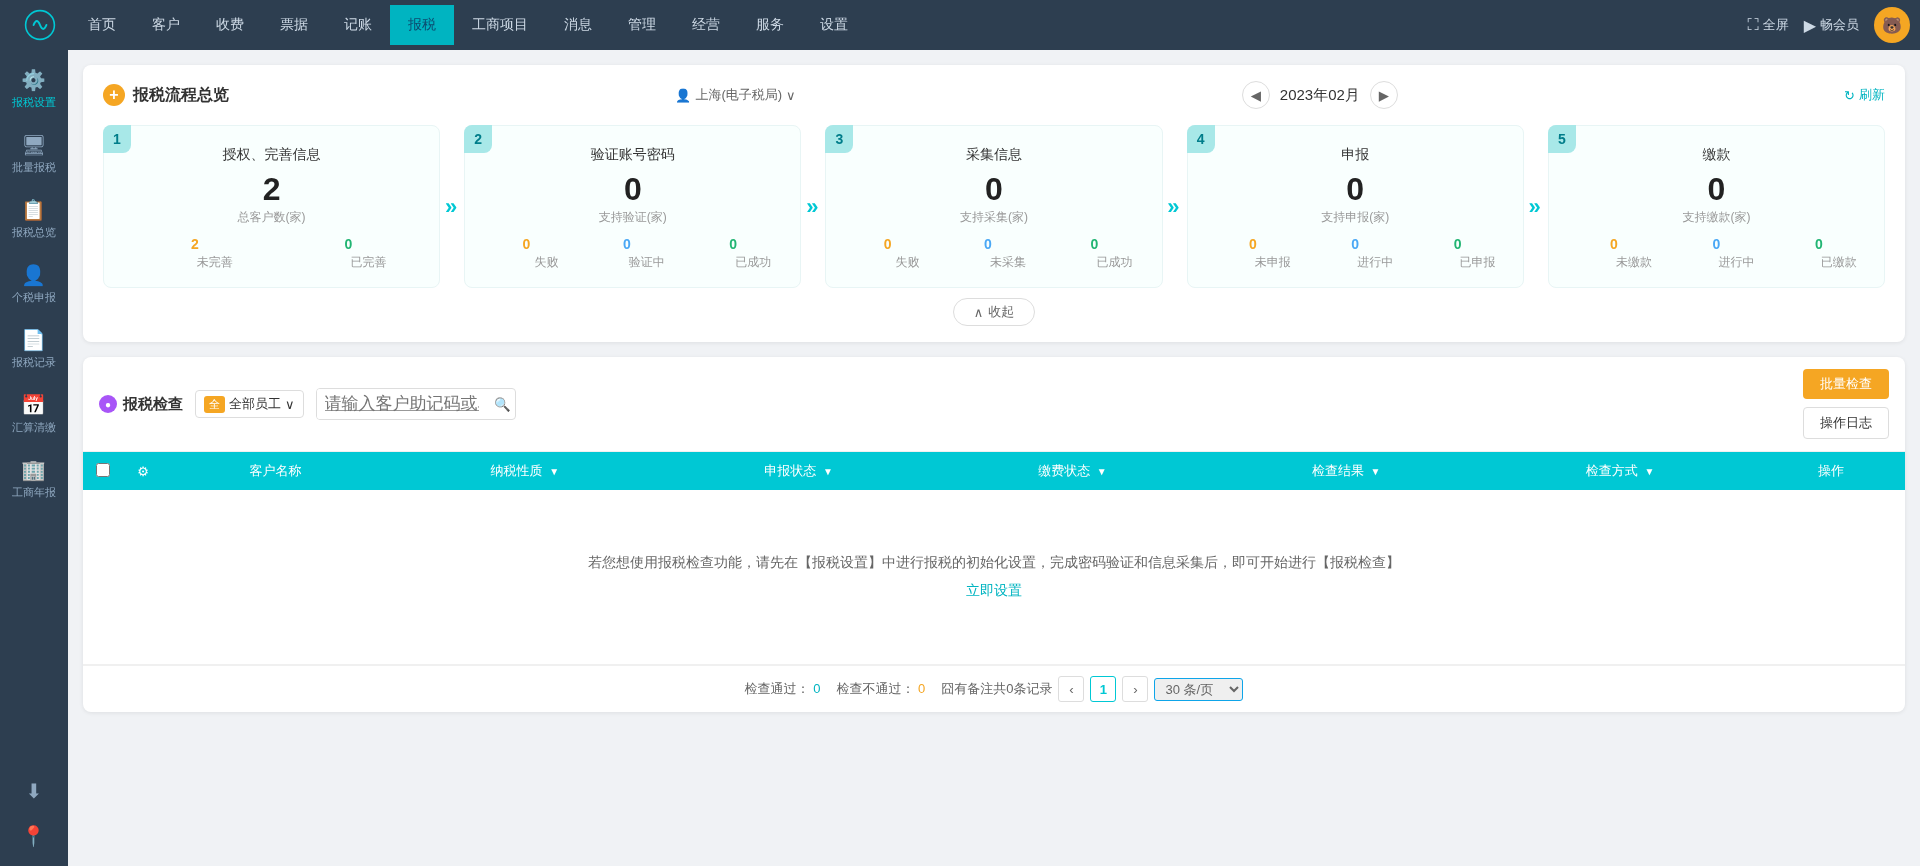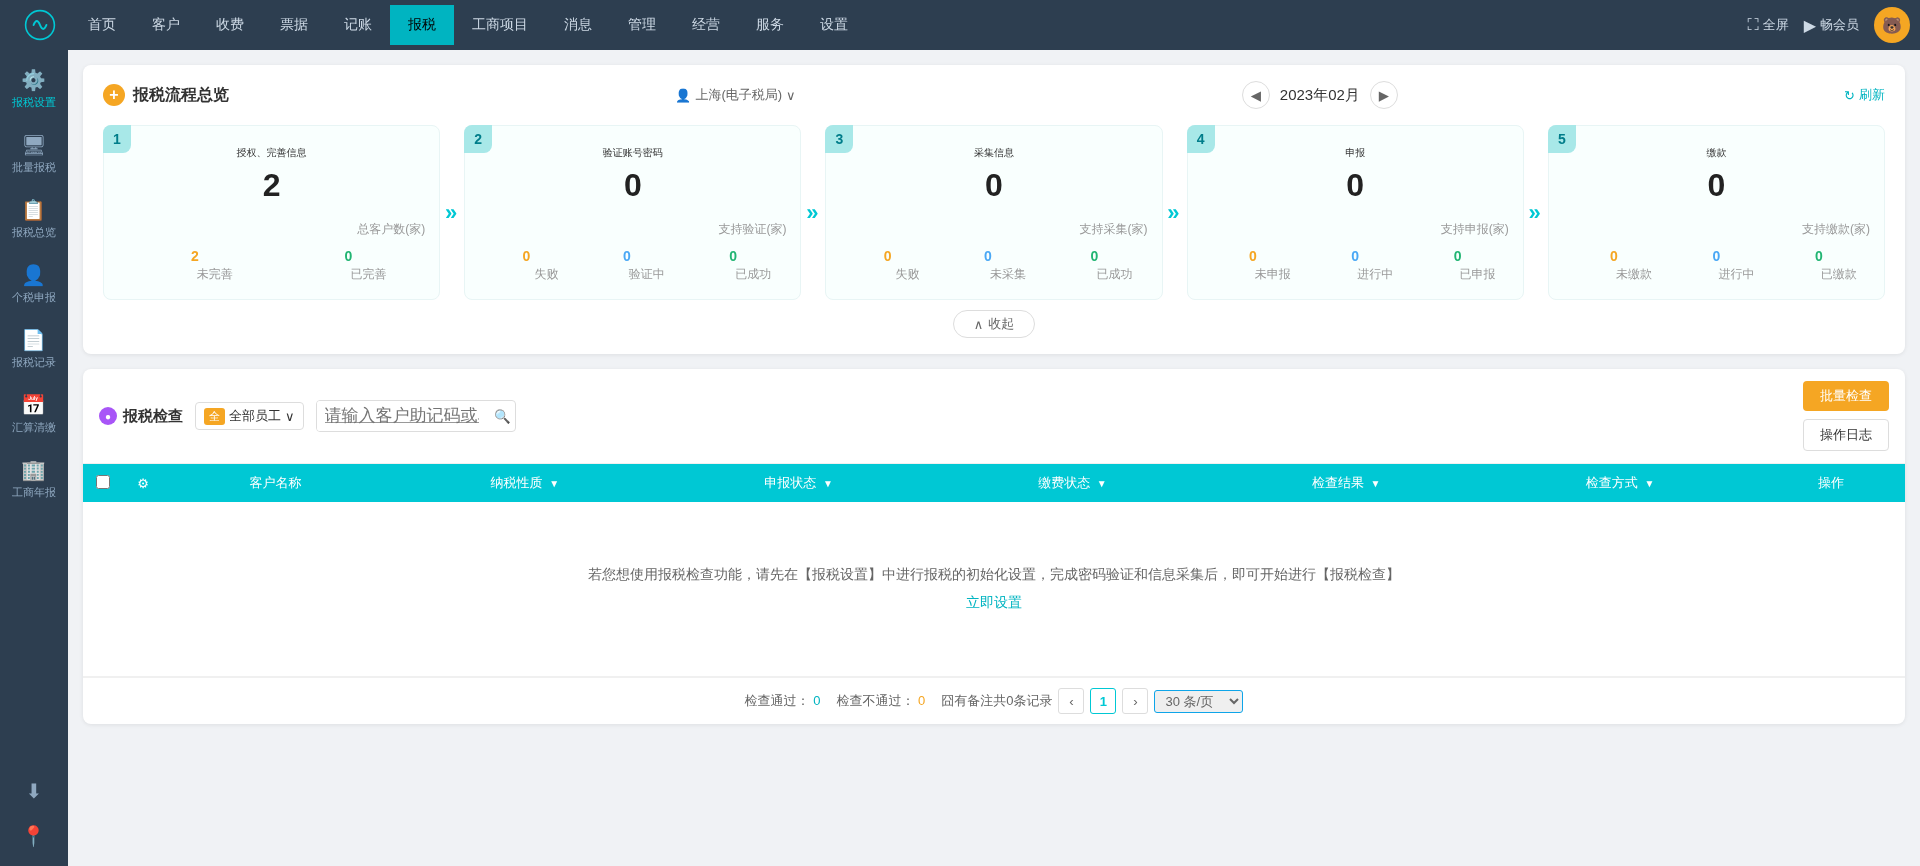--- a/index.html
+++ b/index.html
@@ -33,21 +33,21 @@
       color: #cdd9e5;
       padding: 16px 18px;
       height: 40px;
       display: flex;
       align-items: center;
       cursor: pointer;
       font-size: 14px;
       white-space: nowrap;
       text-align: center;
     }
-    .top-nav .nav-item.active { background: #00b4c1; color: #000000; }
+    .top-nav .nav-item.active { background: #00b4c1; color: #0c4a6e; }
     .top-nav .nav-right {
       display: flex;
       align-items: center;
       gap: 15px;
       color: #cdd9e5;
       font-size: 13px;
     }
     .top-nav .nav-right span { cursor: pointer; }
     .top-nav .nav-right .fullscreen { display: flex; align-items: center; gap: 4px; }
     .top-nav .nav-right .vip { display: flex; align-items: center; gap: 4px; }
@@ -181,36 +181,36 @@
       top: -1px; left: -1px;
       width: 28px; height: 28px;
       background: #a8e8e8;
       border-radius: 8px 0 8px 0;
       display: flex; align-items: center; justify-content: center;
       color: #007d8a; font-weight: bold; font-size: 14px;
     }
     .step-title {
       text-align: center;
       color: #333;
-      font-size: 10px;
+      font-size: 14px;
       margin-bottom: 8px;
       margin-top: 4px;
     }
     .step-count {
       text-align: center;
       font-size: 32px;
       font-weight: bold;
       color: #222;
       line-height: 1.1;
     }
     .step-sub {
-      text-align: right;
+      text-align: center;
       color: #999;
       font-size: 12px;
-      margin-top: 18px;
+      margin-top: 2px;
     }
     .step-stats {
       display: flex;
       justify-content: space-around;
       margin-top: 10px;
     }
     .step-stat {
       display: flex;
       flex-direction: column;
       align-items: center;

